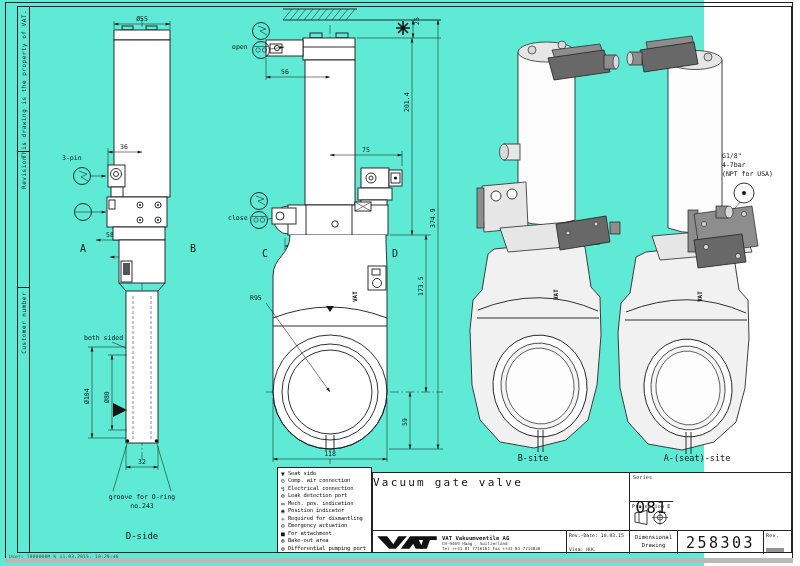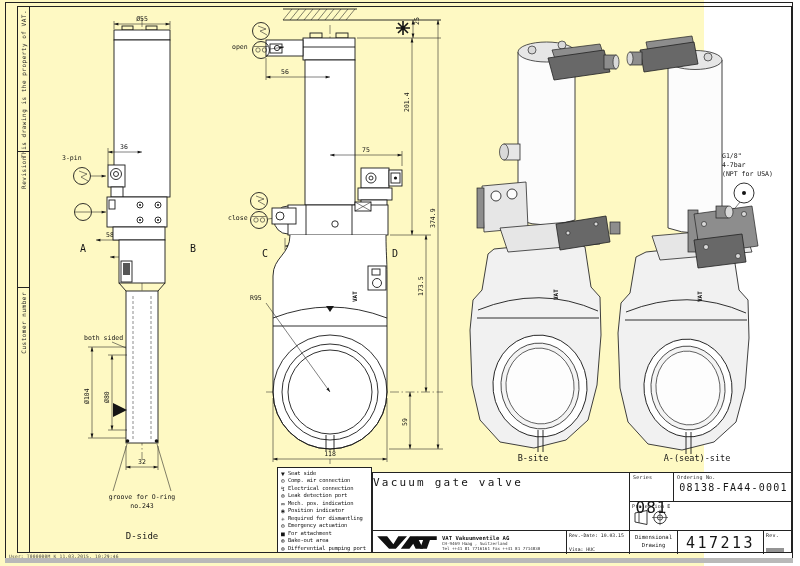--- a/index.html
+++ b/index.html
@@ -1,16 +1,16 @@
 <!DOCTYPE html>
 <html><head>
 <meta charset="utf-8">
 <style>
   html,body{margin:0;padding:0;background:#fff;width:800px;height:566px;overflow:hidden}
-  #page{position:relative;width:704px;height:566px;background:#fef9c3;font-family:"DejaVu Sans Mono",monospace;color:#151515}
+  #page{position:relative;width:704px;height:566px;background:#5eead4;font-family:"DejaVu Sans Mono",monospace;color:#151515}
   .abs{position:absolute}
   
   .outer-border{left:5px;top:2px;width:788px;height:558px;border:1.3px solid #222;box-sizing:border-box}
   .inner-frame{left:17px;top:6px;width:775px;height:547px;border:1.2px solid #222;box-sizing:border-box;background:transparent}
   .strip{left:17px;top:6px;width:13px;height:547px;border-right:1.2px solid #222;box-sizing:border-box;display:flex;flex-direction:column}
   .strip section{box-sizing:border-box;display:flex;flex-direction:column;align-items:center}
   .s1{height:146px;border-bottom:1.1px solid #222}
   .s2{height:136px;border-bottom:1.1px solid #222}
   .s3{flex:1}
   .vtxt{writing-mode:vertical-rl;transform:rotate(180deg);font-size:6px;letter-spacing:.5px;white-space:nowrap;margin-top:4px;color:#222}
@@ -413,24 +413,20 @@
         <span class="t">Differential pumping port</span>
       </div>
   </div>
 
   <div class="abs tblock">
     <div class="tc cell-title">Vacuum gate valve</div>
     <div class="tc cell-series">
       <div class="hdr">Series</div>
       <div class="v">081</div>
     </div>
-    <div class="tc cell-order">
-      <div class="hdr">Ordering No.</div>
-      <div class="v">08138-FA44-0001</div>
-    </div>
     <div class="tc cell-proj">
       <div class="hdr">Projection E</div>
       <svg width="38" height="17" viewBox="0 0 38 17">
         <polygon points="3,4 15,1.5 15,15.5 3,13" fill="none" stroke="#222" stroke-width="0.9"></polygon>
         <line x1="7" y1="3.2" x2="7" y2="13.8" stroke="#222" stroke-width="0.8"></line>
         <circle cx="28" cy="8.5" r="6.2" fill="none" stroke="#222" stroke-width="0.9"></circle>
         <circle cx="28" cy="8.5" r="2.6" fill="none" stroke="#222" stroke-width="0.8"></circle>
         <line x1="20" y1="8.5" x2="36" y2="8.5" stroke="#222" stroke-width="0.6"></line>
         <line x1="28" y1="0.8" x2="28" y2="16.2" stroke="#222" stroke-width="0.6"></line>
       </svg>
@@ -448,21 +444,21 @@
       </div>
     </div>
     <div class="tc cell-rd">
       <div>Rev.-Date: 10.03.15</div>
       <div>Visa: HUC</div>
     </div>
     <div class="tc cell-dim">
       <div>Dimensional</div>
       <div>Drawing</div>
     </div>
-    <div class="tc cell-num">417213</div>
+    <div class="tc cell-num">258303</div>
     <div class="tc cell-rev">
       <div class="hdr">Rev.</div>
     </div>
   </div>
 
   <div class="abs user-stamp">User: T000000M K  11.03.2015, 10:29:46</div>
   <div class="abs form-stamp"></div>
   <div class="abs bottom-bar"></div>
 </div>
 

